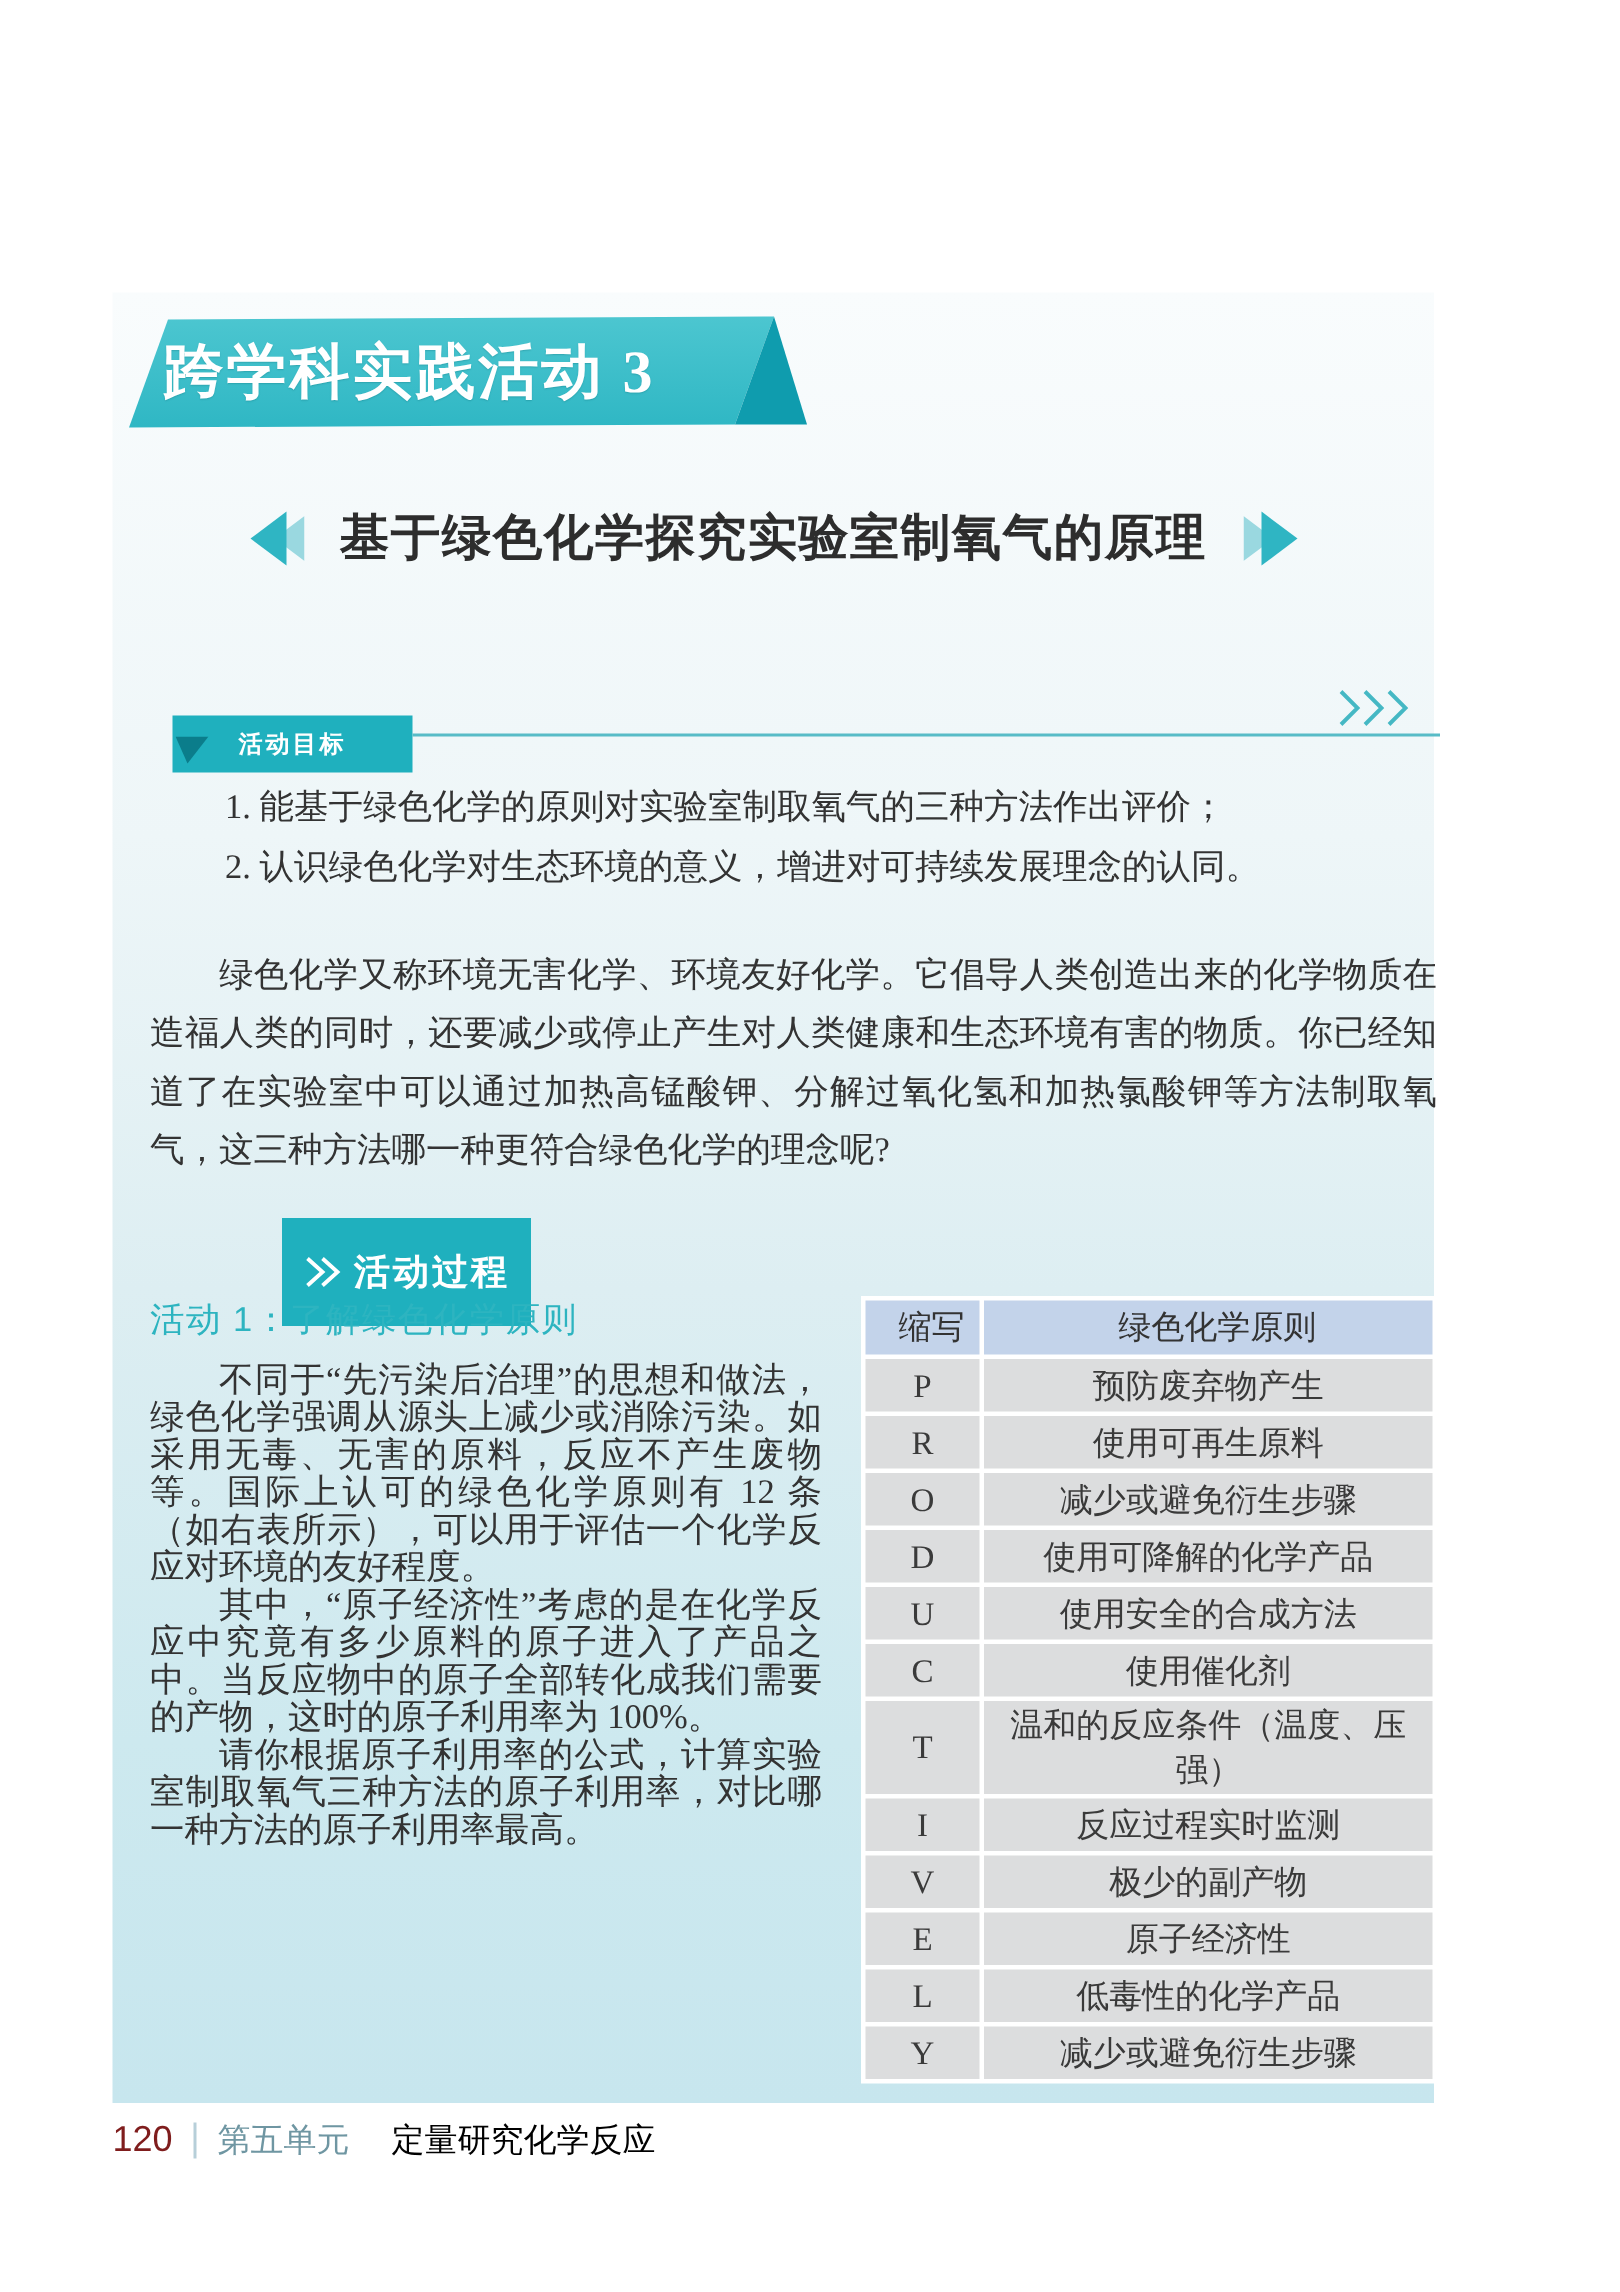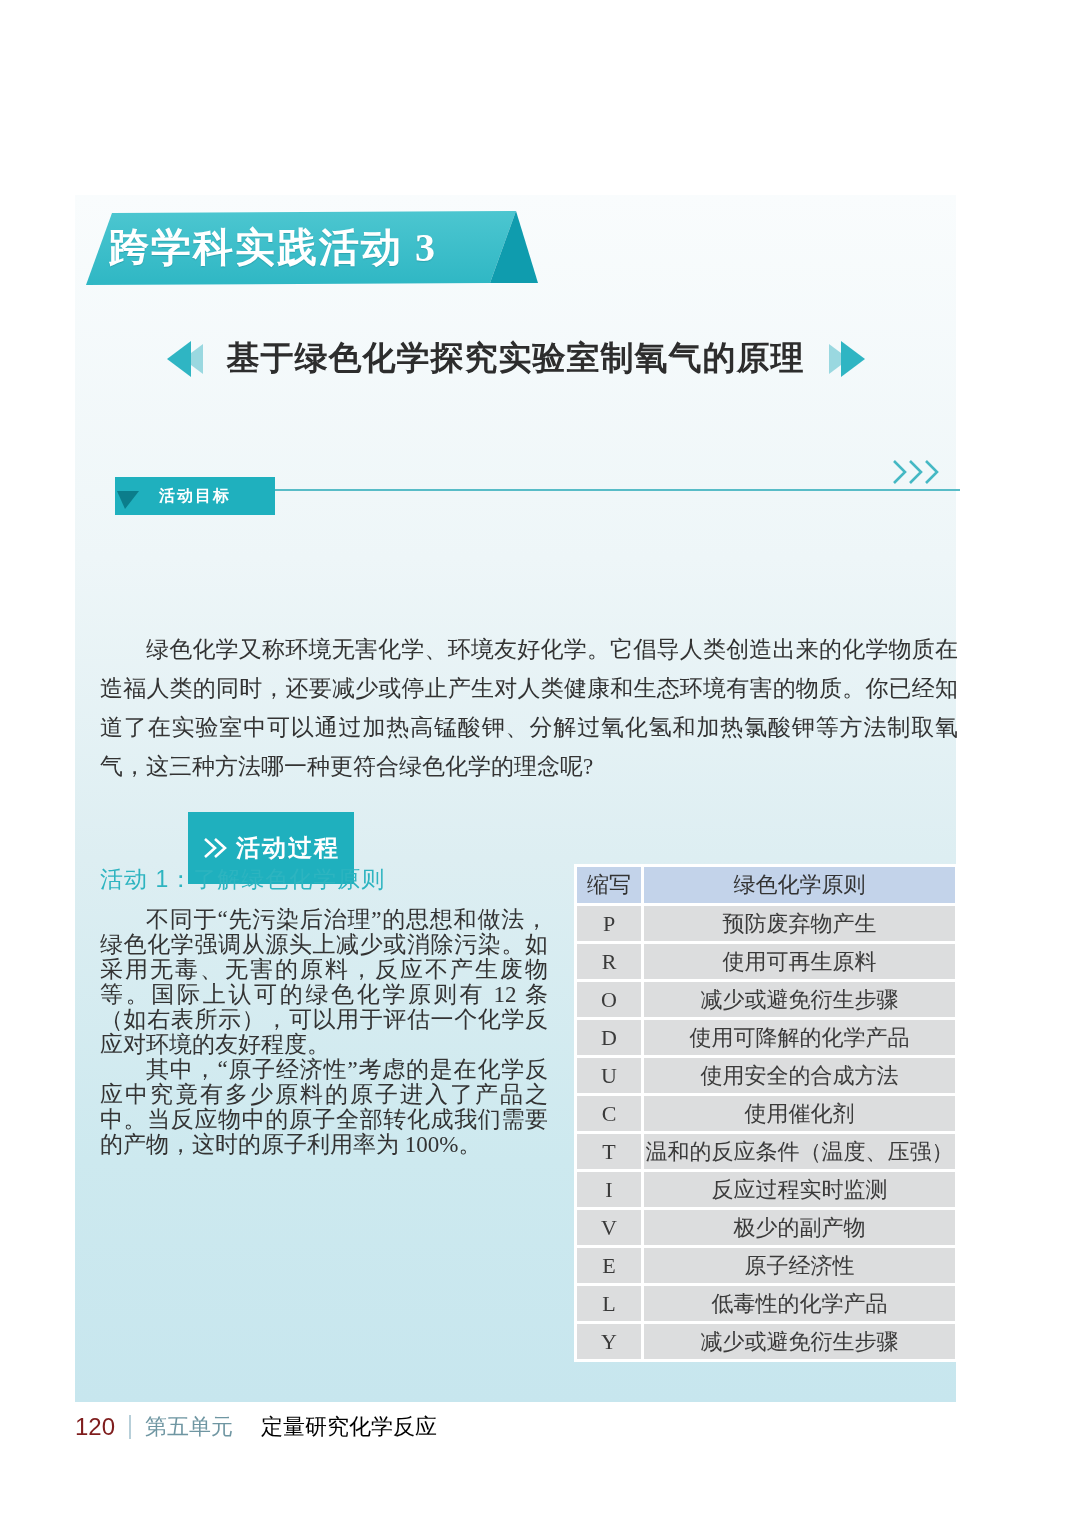--- a/index.html
+++ b/index.html
@@ -36,21 +36,21 @@
     background:#1fb0be;color:#fff;display:flex;align-items:center;gap:8px;
     font-family:"Liberation Sans",sans-serif;font-weight:bold;font-size:24px;letter-spacing:2px;margin-left:40px;}
   
   .activity{position:absolute;left:100px;top:860px;width:858px;}
   .activity1-title{font-family:"Liberation Sans",sans-serif;font-size:23px;color:#2db4c0;
     margin:4px 0 12px 0;letter-spacing:1px;}
   .activity p{font-size:23px;line-height:25px;text-align:justify;text-indent:2em;margin:0;}
   table.principles{float:right;width:384px;margin:4px 0 12px 26px;border-spacing:3px;
     border-collapse:separate;background:#ffffff;}
   table.principles th{background:#c3d3ea;font-weight:normal;font-size:22px;height:34px;
-    text-align:center;color:#333;}
+    text-align:center;color:#333;padding-left:13px;}
   table.principles td{background:#dcddde;font-size:22px;height:33px;text-align:center;color:#3a3a3a;}
   table.principles .col-abbr{width:62px;}
   
   .footer{position:absolute;left:75px;top:1412px;display:flex;align-items:center;
     font-family:"Liberation Sans",sans-serif;font-size:22px;}
   .footer .pagenum{color:#7f1d1d;font-size:24px;}
   .footer .sep{width:2px;height:24px;background:#b7cfd9;margin:0 14px;}
   .footer .unit{color:#6f96a2;margin-right:28px;}
   .footer .chapter{color:#000000;}
 </style>
@@ -91,20 +91,24 @@
       <polygon points="0,0 22,0 8,18" fill="#0b7d8b"></polygon>
     </svg>
     <div class="goals-line"></div>
     <svg class="goals-chevrons" width="52" height="26" viewBox="0 0 52 26">
       <polyline points="2,2 13,13 2,24" fill="none" stroke="#45b8c4" stroke-width="2.6"></polyline>
       <polyline points="18,2 29,13 18,24" fill="none" stroke="#45b8c4" stroke-width="2.6"></polyline>
       <polyline points="34,2 45,13 34,24" fill="none" stroke="#45b8c4" stroke-width="2.6"></polyline>
     </svg>
   </div>
 
+  <div class="goals-list">
+    <div>1. 能基于绿色化学的原则对实验室制取氧气的三种方法作出评价；</div>
+    <div>2. 认识绿色化学对生态环境的意义，增进对可持续发展理念的认同。</div>
+  </div>
 
   <div class="intro">绿色化学又称环境无害化学、环境友好化学。它倡导人类创造出来的化学物质在造福人类的同时，还要减少或停止产生对人类健康和生态环境有害的物质。你已经知道了在实验室中可以通过加热高锰酸钾、分解过氧化氢和加热氯酸钾等方法制取氧气，这三种方法哪一种更符合绿色化学的理念呢?</div>
 
   <div class="process-box">
     <svg width="26" height="26" viewBox="0 0 26 26">
       <polyline points="3,4 13,13 3,22" fill="none" stroke="#ffffff" stroke-width="2.6"></polyline>
       <polyline points="13,4 23,13 13,22" fill="none" stroke="#ffffff" stroke-width="2.6"></polyline>
     </svg>
     <span>活动过程</span>
   </div>
@@ -164,20 +168,21 @@
           </tr>
           <tr>
             <td class="col-abbr">Y</td>
             <td>减少或避免衍生步骤</td>
           </tr>
         </tbody>
     </table>
     <div class="activity1-title">活动 1：了解绿色化学原则</div>
     <p>不同于“先污染后治理”的思想和做法，绿色化学强调从源头上减少或消除污染。如采用无毒、无害的原料，反应不产生废物等。国际上认可的绿色化学原则有 12 条（如右表所示），可以用于评估一个化学反应对环境的友好程度。</p>
     <p>其中，“原子经济性”考虑的是在化学反应中究竟有多少原料的原子进入了产品之中。当反应物中的原子全部转化成我们需要的产物，这时的原子利用率为 100%。</p>
+    <p>请你根据原子利用率的公式，计算实验室制取氧气三种方法的原子利用率，对比哪一种方法的原子利用率最高。</p>
   </div>
 
   <div class="footer">
     <span class="pagenum">120</span>
     <span class="sep"></span>
     <span class="unit">第五单元</span>
     <span class="chapter">定量研究化学反应</span>
   </div>
 
 </div>

